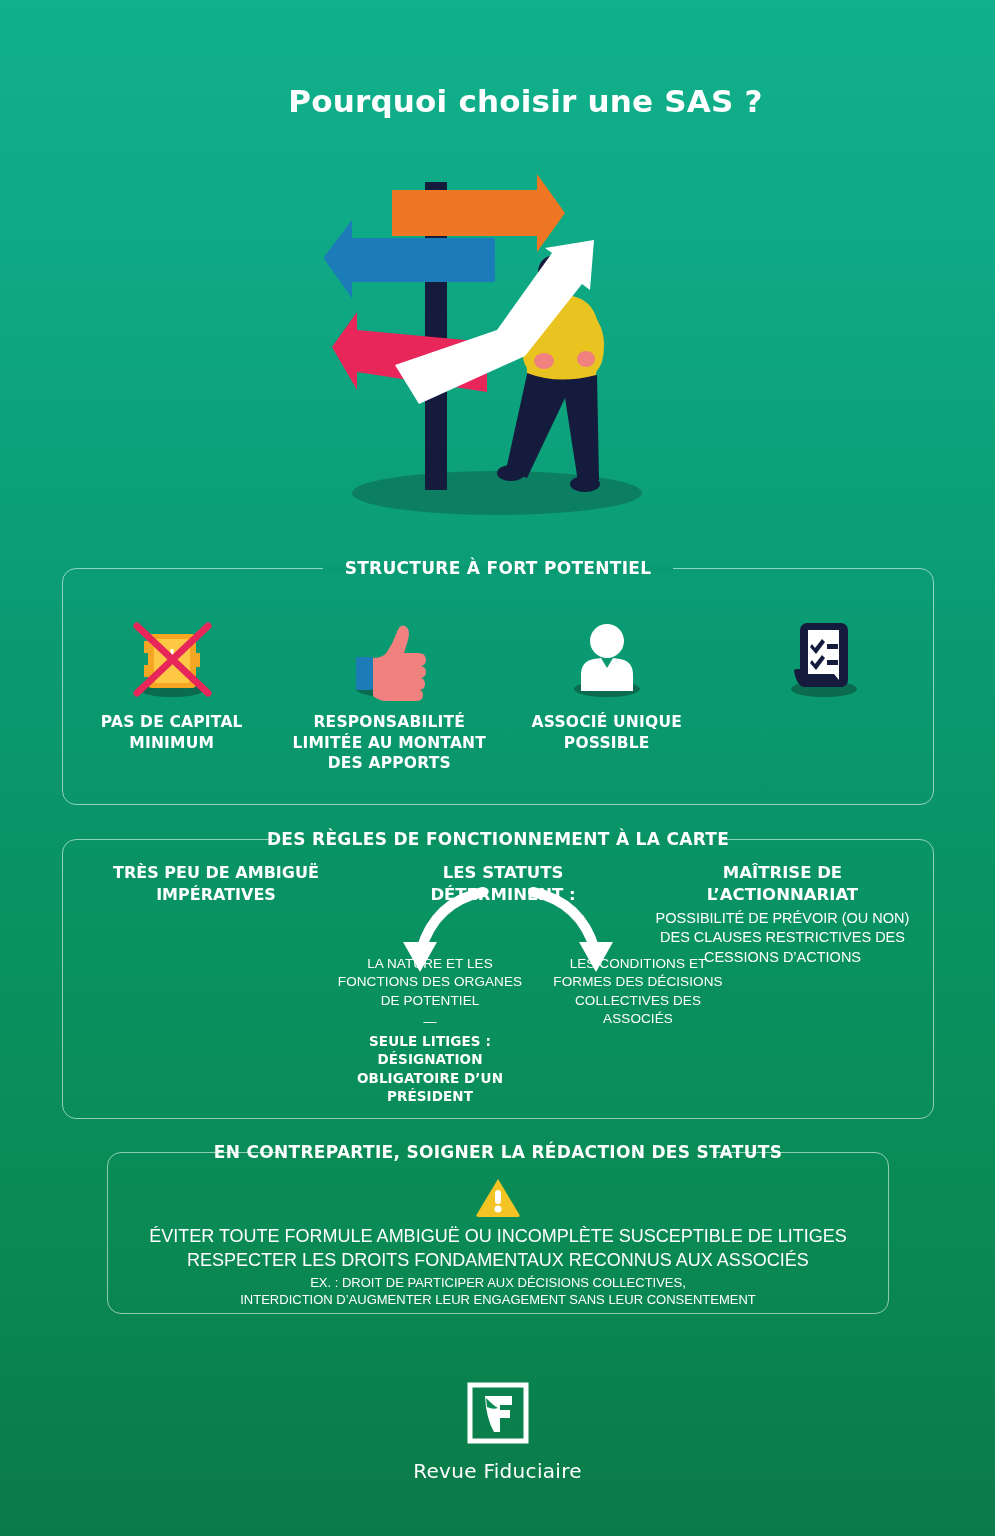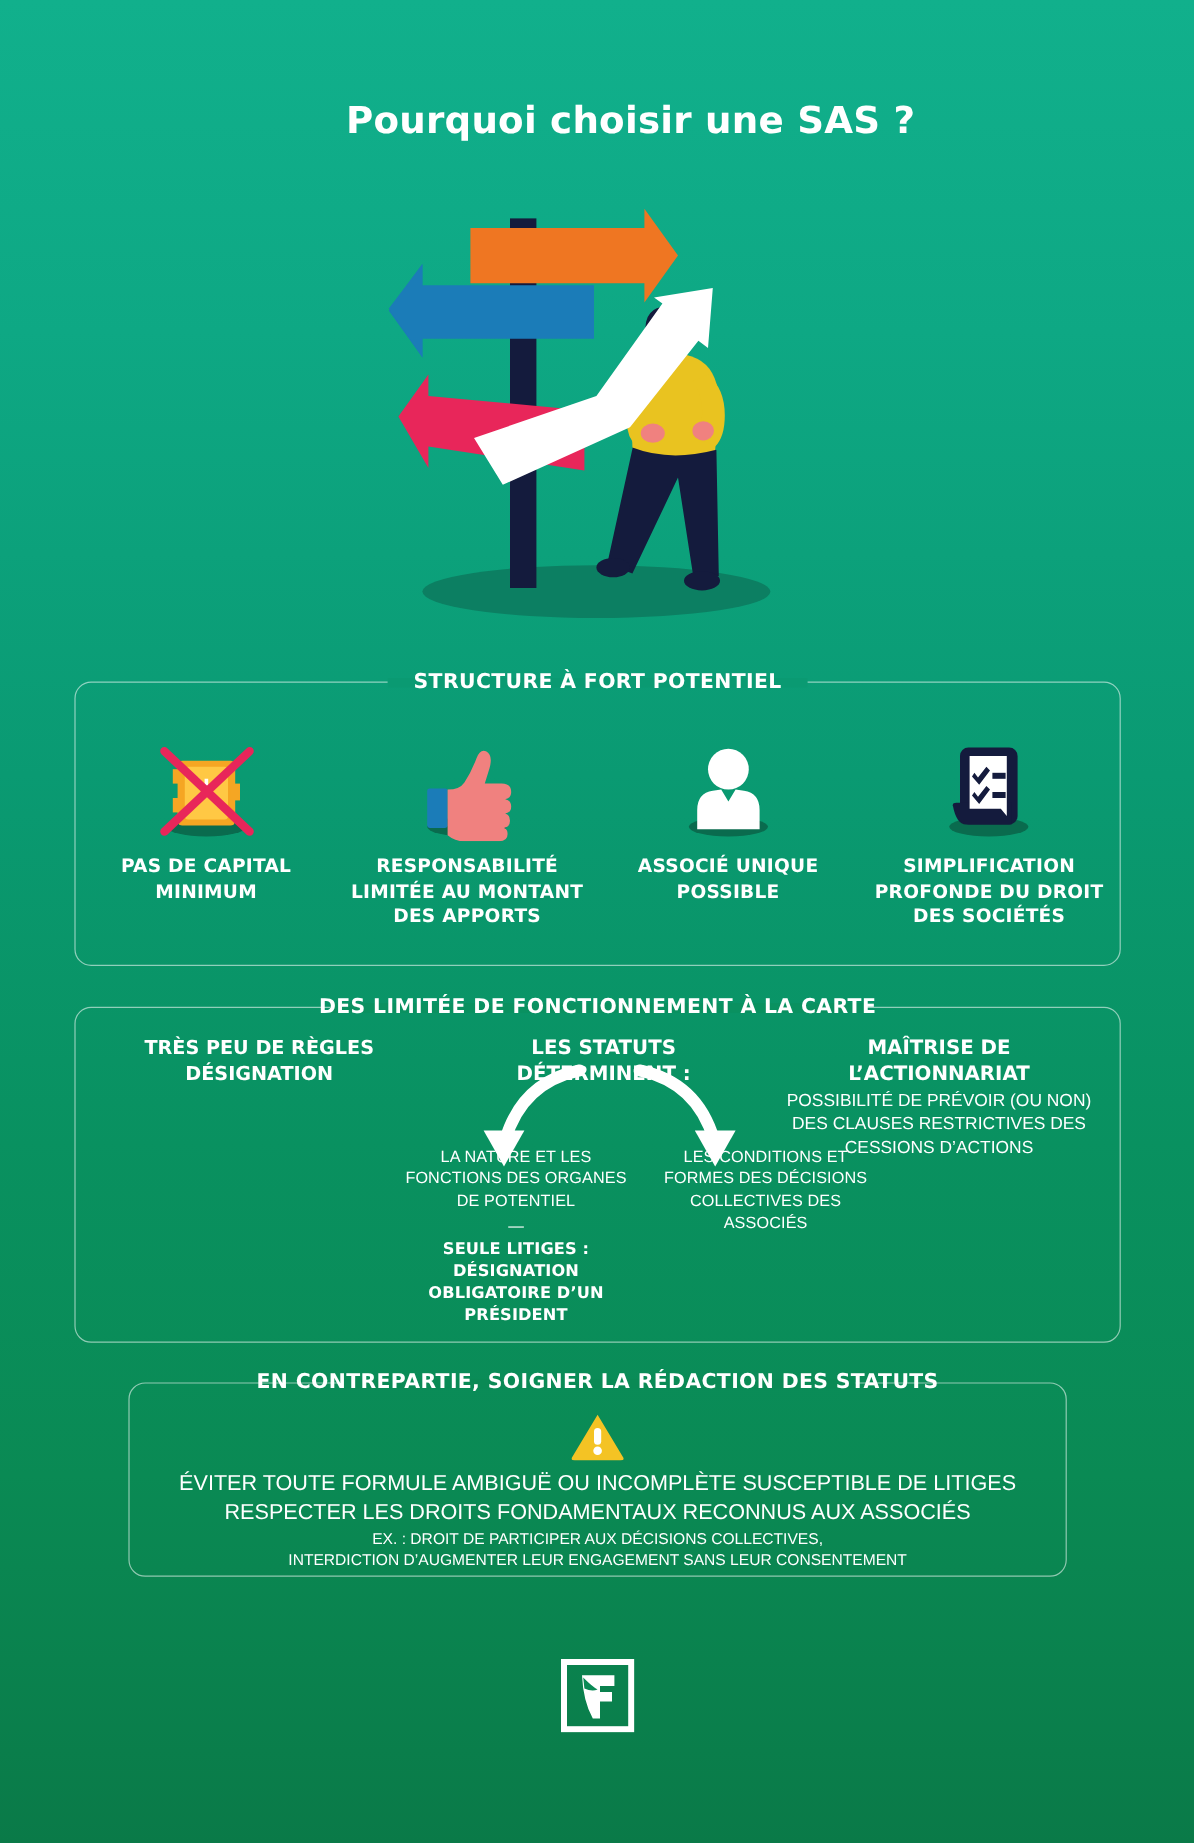--- a/index.html
+++ b/index.html
@@ -211,31 +211,30 @@
             <ellipse cx="52" cy="76" rx="33" ry="8" fill="#0a6b4e"></ellipse>
             <rect x="28" y="10" width="48" height="64" rx="7" fill="#141b3d"></rect>
             <path d="M22 58 q0 -2 3 -2 l46 0 l0 18 l-38 0 q-8 0 -11 -16 Z" fill="#141b3d"></path>
             <path d="M36 17 l31 0 l0 50 l-5 -6 l-26 0 Z" fill="#ffffff"></path>
             <path d="M40 31 l3 4 l7 -9 l3 3 l-9 12 l-6 -7 Z" fill="#141b3d"></path>
             <rect x="55" y="31" width="11" height="5" fill="#141b3d"></rect>
             <path d="M40 47 l3 4 l7 -9 l3 3 l-9 12 l-6 -7 Z" fill="#141b3d"></path>
             <rect x="55" y="47" width="11" height="5" fill="#141b3d"></rect>
           </svg>
         </div>
-        <div class="feat-label">SIMPLIFICATION PROFONDE DU DROIT DES SOCIÉTÉS</div>
       </div>
 
     </div>
   </div>
 
   <div class="panel" id="panel2">
     <div class="title-mask"></div>
-    <div class="panel-title">DES LIMITÉE DE FONCTIONNEMENT À LA CARTE</div>
-
-    <div class="p2-left">TRÈS PEU DE RÈGLES DÉSIGNATION</div>
+    <div class="panel-title">DES RÈGLES DE FONCTIONNEMENT À LA CARTE</div>
+
+    <div class="p2-left">TRÈS PEU DE AMBIGUË IMPÉRATIVES</div>
 
     <div class="p2-center-head">LES STATUTS DÉTERMINENT :</div>
 
     <div class="p2-arrows">
       <svg width="290" height="100" viewBox="0 0 290 100">
         <path d="M120 6 q-48 10 -62 58" stroke="#ffffff" stroke-width="10" fill="none" stroke-linecap="round"></path>
         <path d="M40 56 L74 56 L57 86 Z" fill="#ffffff"></path>
         <path d="M170 6 q48 10 62 58" stroke="#ffffff" stroke-width="10" fill="none" stroke-linecap="round"></path>
         <path d="M216 56 L250 56 L233 86 Z" fill="#ffffff"></path>
       </svg>
@@ -276,15 +275,16 @@
   </div>
 
   <div class="footer">
     <div class="logo-mark">
       <svg width="62" height="62" viewBox="0 0 62 62">
         <rect x="3" y="3" width="56" height="56" fill="none" stroke="#ffffff" stroke-width="5"></rect>
         <path d="M18 14 L45 14 L45 23 L33 23 L33 28 L43 28 L43 36 L33 36 L33 50 L27 50 Q19 36 18 14 Z" fill="#ffffff"></path>
         <path d="M19 16 Q27 24 31 26 Q26 28 20 25 Z" fill="#0a8a55"></path>
       </svg>
     </div>
+    <div class="logo-text">Revue Fiduciaire</div>
   </div>
 
 </div>
 
 </body></html>

